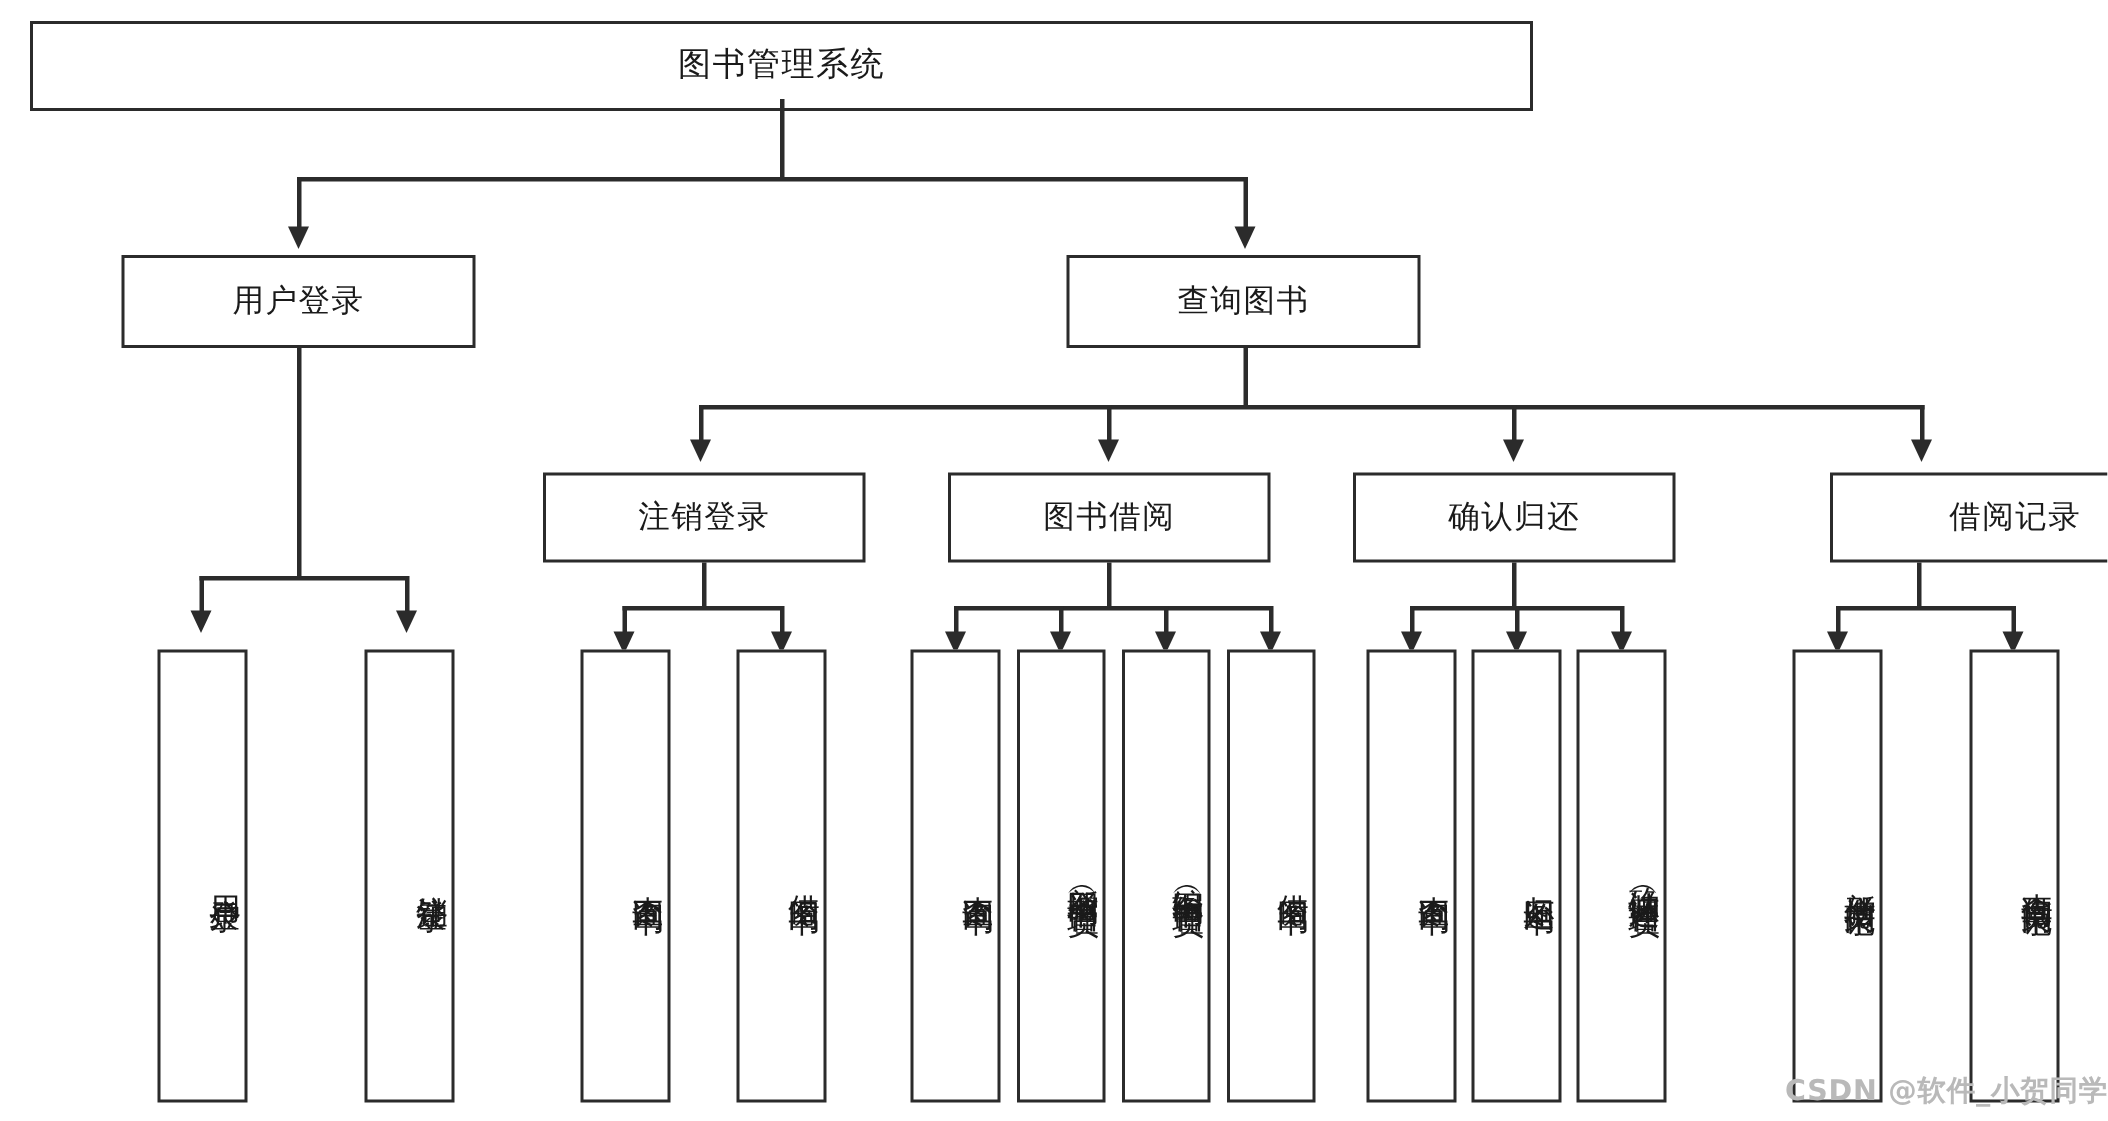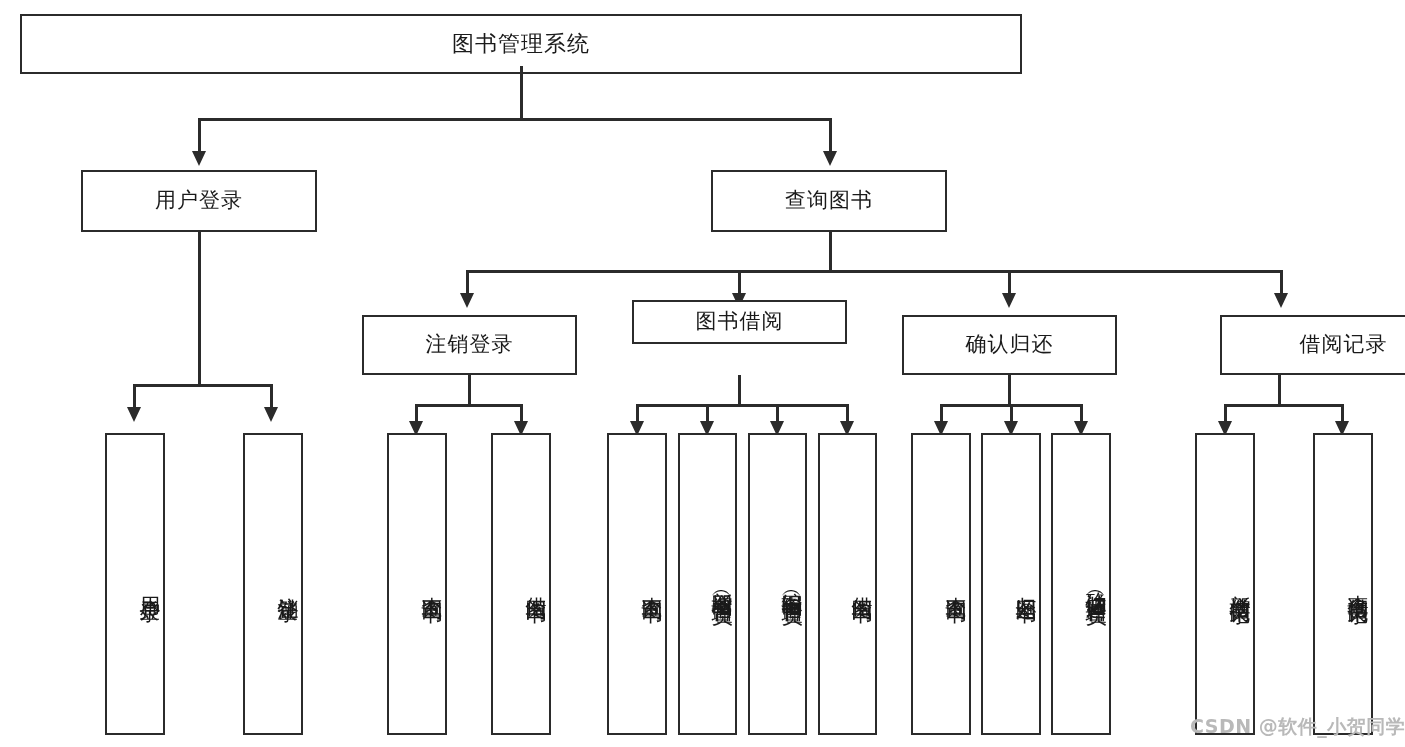--- a/index.html
+++ b/index.html
@@ -110,21 +110,21 @@
   <div class="edge vline" style="left:738px; top:270px; width:2.5px; height:25px;"></div>
   <div class="arrow" style="left:732px; top:293px;"></div>
   <div class="edge vline" style="left:1008px; top:270px; width:2.5px; height:25px;"></div>
   <div class="arrow" style="left:1002px; top:293px;"></div>
   <div class="edge vline" style="left:1280px; top:270px; width:2.5px; height:25px;"></div>
   <div class="arrow" style="left:1274px; top:293px;"></div>
 
   <div class="node h" style="left:362px; top:315px; width:215px; height:60px;">
     <span>注销登录</span>
   </div>
-  <div class="node h" style="left:632px; top:300px; width:215px; height:44px;">
+  <div class="node h" style="left:632px; top:315px; width:215px; height:60px;">
     <span>图书借阅</span>
   </div>
   <div class="node h" style="left:902px; top:315px; width:215px; height:60px;">
     <span>确认归还</span>
   </div>
   <div class="node h" style="left:1172px; top:315px; width:247px; height:60px;margin-left:48px;">
     <span>借阅记录</span>
   </div>
 
   <div class="edge vline" style="left:468px; top:375px; width:2.5px; height:31px;"></div>

